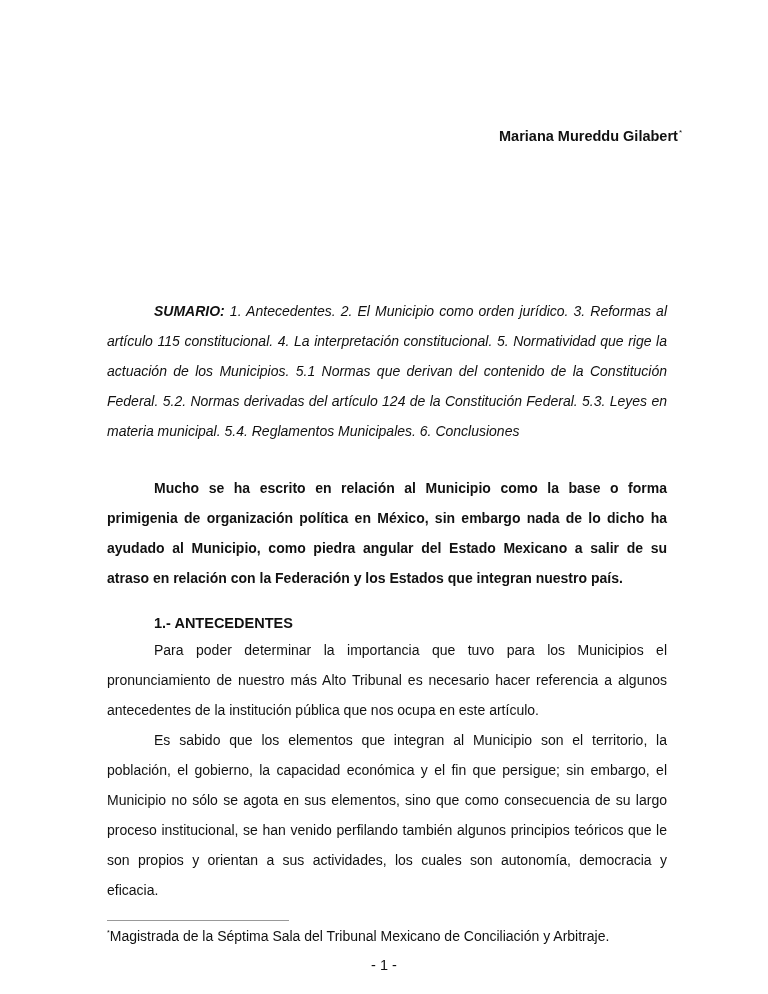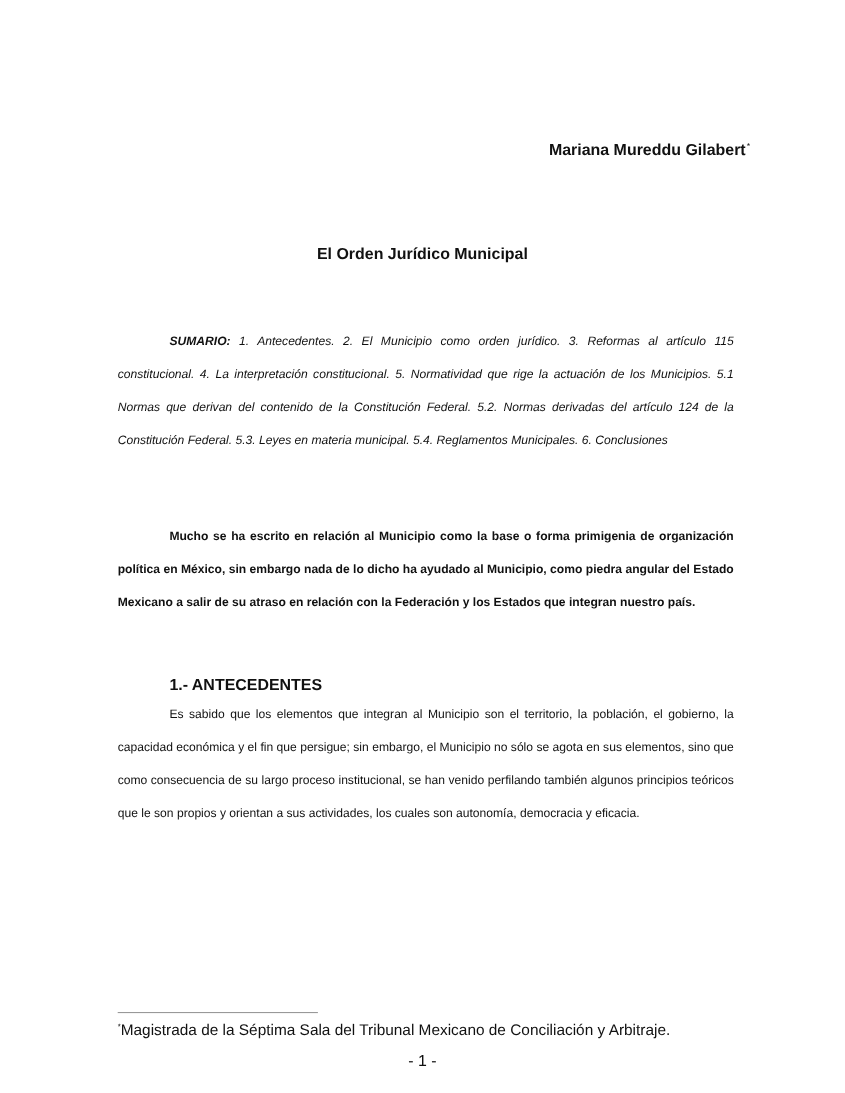--- a/index.html
+++ b/index.html
@@ -12,21 +12,21 @@
     position: absolute; right: 82px; top: 88px;
     font-size: 14.5px; font-weight: bold;
   }
   .author sup { font-size: 8px; font-weight: normal; vertical-align: super; margin-left: 1px; }
   .title {
     position: absolute; left: 0; width: 768px; top: 183px; text-align: center;
     font-size: 14.5px; font-weight: bold;
   }
   .body {
     position: absolute; left: 107px; width: 560px;
-    font-size: 11px; line-height: 30px; text-align: justify;
+    font-size: 14px; line-height: 30px; text-align: justify;
   }
   .body p { margin: 0; text-indent: 47px; }
   .sumario { top: 256px; font-style: italic; }
   .sumario .lbl { font-weight: bold; }
   .intro { top: 433px; font-weight: bold; }
   .heading {
     position: absolute; left: 154px; top: 575px;
     font-size: 14.5px; font-weight: bold; text-align: center;
   }
   .sec1 { top: 595px; }
@@ -42,33 +42,33 @@
     position: absolute; left: 0; width: 768px; top: 917px; text-align: center; font-size: 14.5px;
   }
 </style>
 </head>
 <body>
 
 <div class="page">
 
   <div class="author"><span>Mariana Mureddu Gilabert</span><sup>*</sup></div>
 
-  <div class="title">El Orden Jurídico Municipal</div>
 
   <div class="body sumario">
     <p><span class="lbl">SUMARIO:</span><span> 1. Antecedentes. 2. El Municipio como orden jurídico. 3. Reformas al artículo 115 constitucional. 4. La interpretación constitucional. 5. Normatividad que rige la actuación de los Municipios. 5.1 Normas que derivan del contenido de la Constitución Federal. 5.2. Normas derivadas del artículo 124 de la Constitución Federal. 5.3. Leyes en materia municipal. 5.4. Reglamentos Municipales. 6. Conclusiones</span></p>
   </div>
 
   <div class="body intro">
     <p>Mucho se ha escrito en relación al Municipio como la base o forma primigenia de organización política en México, sin embargo nada de lo dicho ha ayudado al Municipio, como piedra angular del Estado Mexicano a salir de su atraso en relación con la Federación y los Estados que integran nuestro país.</p>
   </div>
 
   <div class="heading">1.- ANTECEDENTES</div>
 
   <div class="body sec1">
+    <p>Para poder determinar la importancia que tuvo para los Municipios el pronunciamiento de nuestro más Alto Tribunal es necesario hacer referencia a algunos antecedentes de la institución pública que nos ocupa en este artículo.</p>
     <p>Es sabido que los elementos que integran al Municipio son el territorio, la población, el gobierno, la capacidad económica y el fin que persigue; sin embargo, el Municipio no sólo se agota en sus elementos, sino que como consecuencia de su largo proceso institucional, se han venido perfilando también algunos principios teóricos que le son propios y orientan a sus actividades, los cuales son autonomía, democracia y eficacia.</p>
   </div>
 
   <div class="fn-rule"></div>
   <div class="footnote"><sup>*</sup><span>Magistrada de la Séptima Sala del Tribunal Mexicano de Conciliación y Arbitraje.</span></div>
 
   <div class="pagenum">- 1 -</div>
 </div>
 
 </body></html>

